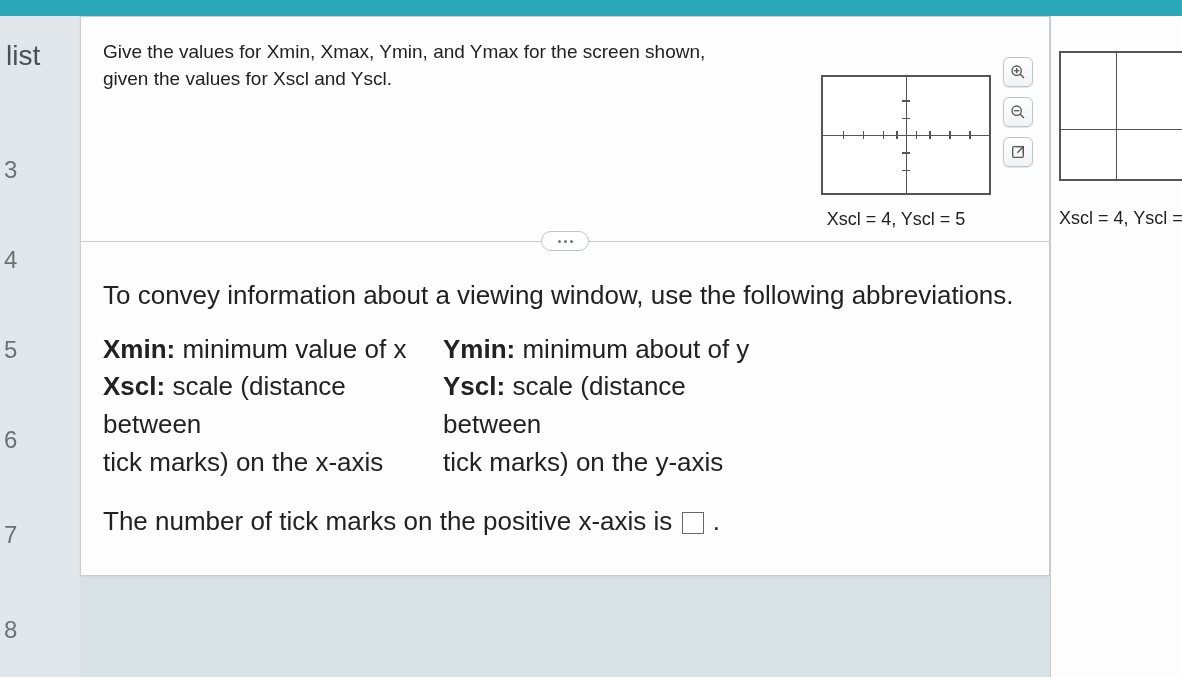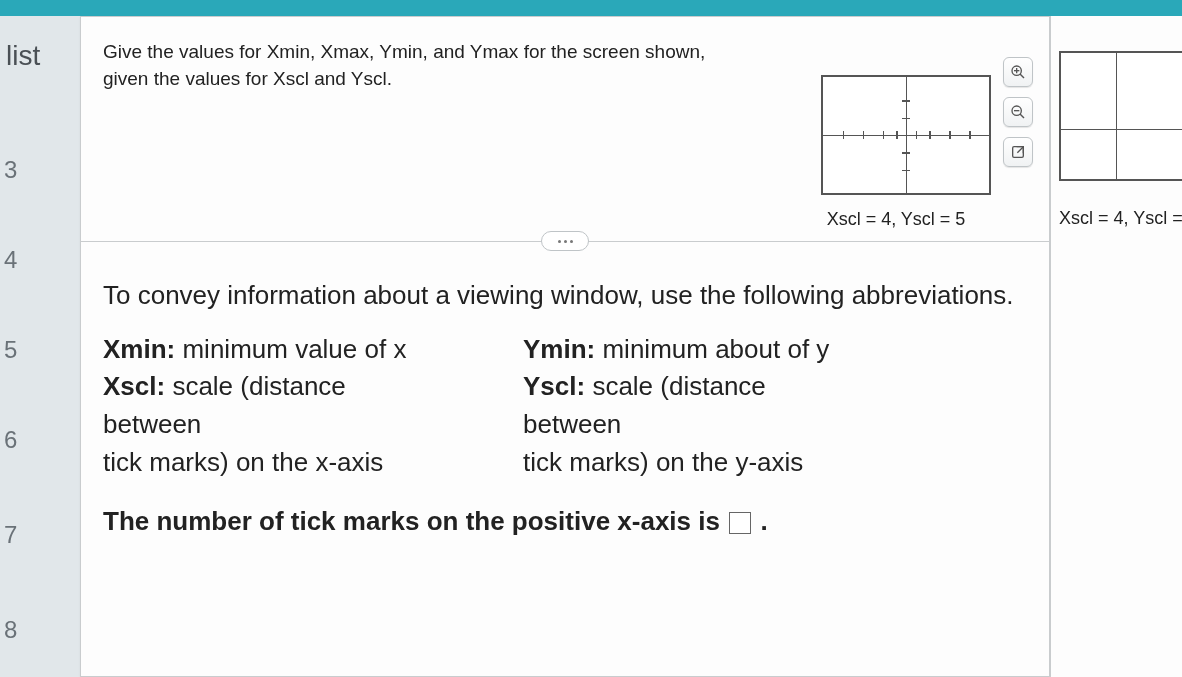--- a/index.html
+++ b/index.html
@@ -8,21 +8,21 @@
 
   
   .teal-top { position:absolute; left:0; right:0; top:0; height:16px; background:#2aa8b9; }
 
   
   .leftcol { position:absolute; left:0; top:16px; width:80px; height:661px; background:#e1e7ea; }
   .leftcol .list-label { position:absolute; top:24px; left:6px; font-size:28px; font-weight:400; color:#4a5055; }
   .leftcol .num { position:absolute; left:4px; width:72px; text-align:left; font-size:24px; color:#6a7278; }
 
   
-  .panel { position:absolute; left:80px; top:16px; width:970px; height:661px; background:#fdfdfd; border:1px solid #c9ccce; box-shadow: 0 1px 2px rgba(0,0,0,0.06); }
+  .panel { position:absolute; left:80px; top:16px; width:970px; height:560px; background:#fdfdfd; border:1px solid #c9ccce; box-shadow: 0 1px 2px rgba(0,0,0,0.06); }
 
   
   .qtext { position:absolute; left:22px; top:22px; width:680px; font-size:19px; line-height:1.4; color:#222; }
 
   
   .calc-screen { position:absolute; top:58px; right:58px; width:170px; height:120px; border:2px solid #555; background:#fff; }
   .calc-screen .hline { position:absolute; left:0; right:0; border-top:1.5px solid #555; }
   .calc-screen .vline { position:absolute; top:0; bottom:0; border-left:1.5px solid #555; }
   .calc-screen .tick { position:absolute; background:#555; }
   .calc-caption { position:absolute; top:192px; right:68px; width:170px; text-align:center; font-size:18px; color:#222; }
@@ -32,24 +32,24 @@
   .tool { width:30px; height:30px; border:1px solid #bfc4c7; border-radius:6px; background:linear-gradient(#ffffff,#f0f2f3); margin-bottom:10px; display:flex; align-items:center; justify-content:center; color:#555; box-shadow:0 1px 1px rgba(0,0,0,0.1); cursor:pointer; }
   .tool svg { width:16px; height:16px; stroke:#555; fill:none; stroke-width:2; }
 
   
   .divider { position:absolute; left:0; right:0; top:224px; height:0; border-top:1px solid #c9ccce; }
   .pill { position:absolute; top:214px; left:50%; transform:translateX(-50%); width:48px; height:20px; border:1px solid #bfc4c7; border-radius:12px; background:#fff; display:flex; align-items:center; justify-content:center; gap:3px; cursor:pointer; }
   .pill .dot { width:3px; height:3px; border-radius:50%; background:#777; }
 
   
   .bodytext { position:absolute; left:22px; top:260px; right:22px; font-size:26px; color:#222; line-height:1.45; }
-  .defs { display:flex; gap:80px; margin-top:16px; }
+  .defs { display:flex; margin-top:16px; }
   .defs .col { width:340px; }
   .defs b { font-weight:700; }
-  .ansline { margin-top:22px;font-weight:bold; }
+  .ansline { margin-top:22px; }
   .ansbox { display:inline-block; width:22px; height:22px; border:1.5px solid #666; vertical-align:-4px; margin:0 2px; background:#fff; }
 
   
   .rightstrip { position:absolute; left:1050px; top:16px; width:132px; height:661px; background:#fdfdfd; border-left:1px solid #c9ccce; }
   .rightstrip .calc-screen2 { position:absolute; top:35px; left:8px; width:124px; height:130px; border:2px solid #555; border-right:none; background:#fff; }
   .rightstrip .calc-screen2 .hline { position:absolute; left:0; right:0; border-top:1.5px solid #555; }
   .rightstrip .calc-screen2 .vline { position:absolute; top:0; bottom:0; border-left:1.5px solid #555; }
   .rightstrip .cap2 { position:absolute; top:192px; left:8px; font-size:18px; color:#222; white-space:nowrap; }
 
 </style>

